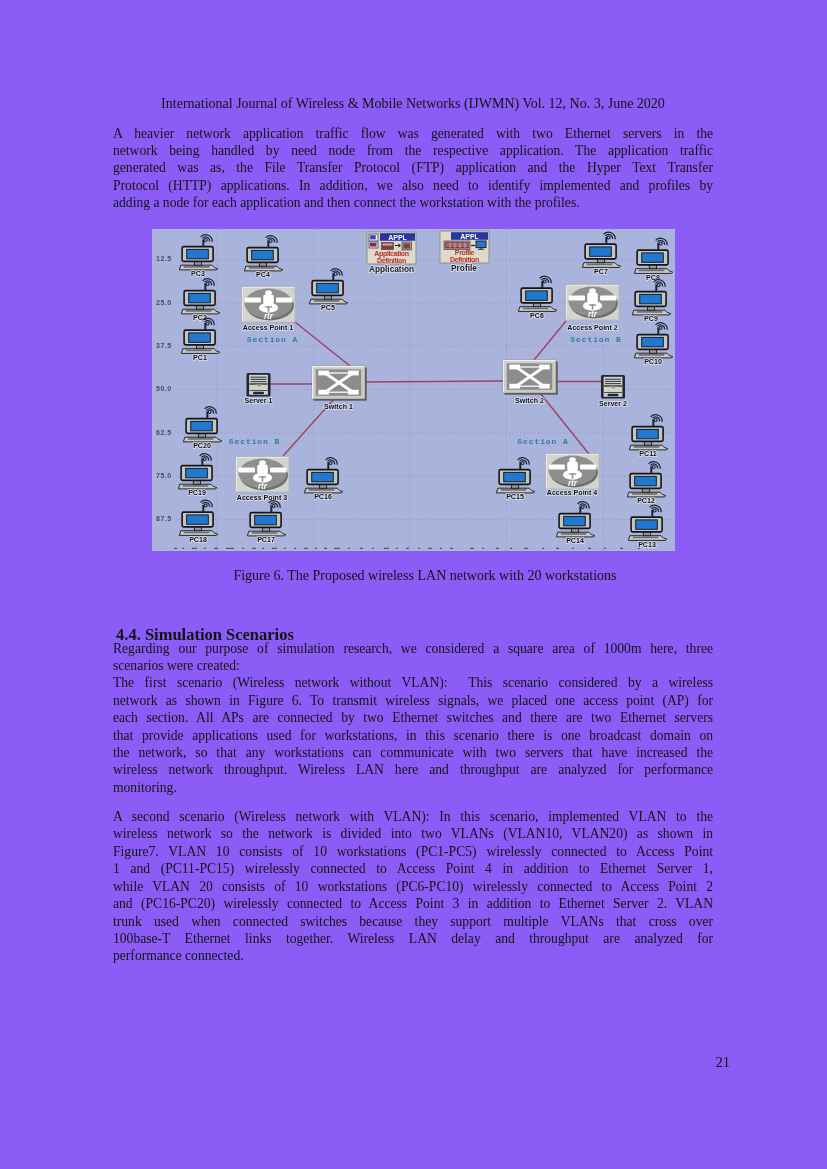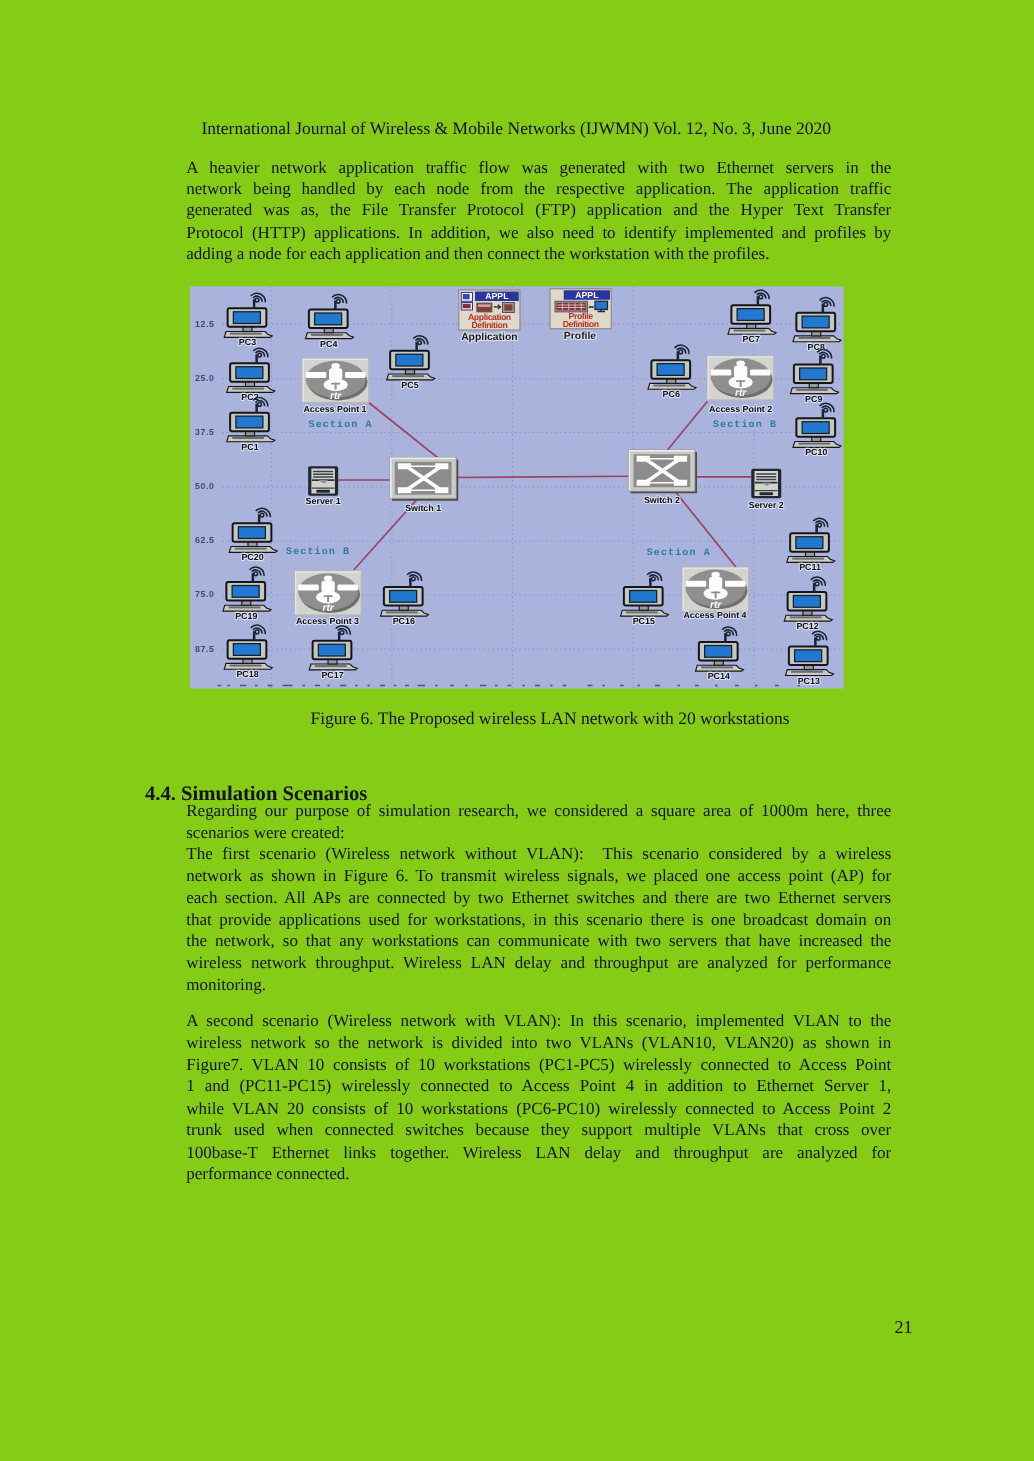--- a/index.html
+++ b/index.html
@@ -1,39 +1,39 @@
 <!DOCTYPE html>
 <html><head><meta charset="utf-8">
 <style>
 * { margin:0; padding:0; box-sizing:border-box; }
 html,body { background:#ffffff; }
-.page { position:relative; width:827px; height:1169px; background:#84cc16; overflow:hidden;
+.page { position:relative; width:827px; height:1169px; background:#8b5cf6; overflow:hidden;
         font-family:"Liberation Serif", serif; color:#131313; }
 .hdr { position:absolute; left:113px; width:600px; top:96.2px; text-align:center; font-size:14px; white-space:nowrap; }
 .para { position:absolute; left:113px; width:600px; font-size:13.6px; line-height:17.42px; }
-.jl { text-align:justify; text-align-last:justify; white-space:normal;margin-left:36px; }
+.jl { text-align:justify; text-align-last:justify; white-space:normal; }
 .jl.last { text-align-last:left; }
-.cap { position:absolute; left:140px; width:600px; top:567.6px; text-align:center; font-size:14px; }
+.cap { position:absolute; left:125px; width:600px; top:567.6px; text-align:center; font-size:14px; }
 .h2 { position:absolute; left:116px; top:601.3px; font-size:16.5px; font-weight:bold;margin-top:24px; }
 .pgnum { position:absolute; left:630px; width:100px; top:1053.6px; text-align:right; font-size:14.5px; }
 .fig { position:absolute; left:152px; top:229px; width:523px; height:288px; }
 svg text.lbl { font-family:"Liberation Sans", sans-serif; font-size:7.1px; font-weight:bold; fill:#0c0c14;
        text-anchor:middle; paint-order:stroke; stroke:#dde2f0; stroke-width:1.7px; stroke-linejoin:round; }
 svg text.lbl2 { font-family:"Liberation Sans", sans-serif; font-size:8.3px; font-weight:bold; fill:#1a1a1a;
        text-anchor:middle; paint-order:stroke; stroke:#dde2f0; stroke-width:1.7px; stroke-linejoin:round; }
 svg text.ax { font-family:"Liberation Sans", sans-serif; font-size:7px; font-weight:bold; fill:#3d4a70; text-anchor:end; letter-spacing:0.45px; }
 svg text.sec { font-family:"Liberation Mono", monospace; font-size:8px; font-weight:bold; fill:#2e7f96;
        text-anchor:middle; letter-spacing:0.9px; }
 </style></head>
 <body>
 <div class="page">
 <div class="hdr">International Journal of Wireless &amp; Mobile Networks (IJWMN) Vol. 12, No. 3, June 2020</div>
 <div class="para" style="top:124.5px">
 <div class="jl">A heavier network application traffic flow was generated with two Ethernet servers in the</div>
-<div class="jl">network being handled by each node from the respective application. The application traffic</div>
+<div class="jl">network being handled by need node from the respective application. The application traffic</div>
 <div class="jl">generated was as, the File Transfer Protocol (FTP) application and the Hyper Text Transfer</div>
 <div class="jl">Protocol (HTTP) applications. In addition, we also need to identify implemented and profiles by</div>
 <div class="jl last">adding a node for each application and then connect the workstation with the profiles.</div>
 </div>
 <div class="fig">
 <svg width="523" height="322" viewBox="0 0 523 322">
 <defs>
 <g id="pc">
   <path d="M -17.2,-8.8 L 14,-8.8 L 16.2,-6.6 L 19.8,-5.3 L 18.2,-4.1 L -18.6,-4.1 Z" fill="#c9c9bf" stroke="#16161f" stroke-width="0.9"></path>
   <rect x="-14.2" y="-7.9" width="25.5" height="1.6" fill="#6a6a72"></rect>
@@ -304,27 +304,28 @@
 <div class="cap">Figure 6. The Proposed wireless LAN network with 20 workstations</div>
 <div class="h2">4.4. Simulation Scenarios</div>
 <div class="para" style="top:639.5px">
 <div class="jl">Regarding our purpose of simulation research, we considered a square area of 1000m here, three</div>
 <div class="jl last">scenarios were created:</div>
 <div class="jl">The first scenario (Wireless network without VLAN):&nbsp; This scenario considered by a wireless</div>
 <div class="jl">network as shown in Figure 6. To transmit wireless signals, we placed one access point (AP) for</div>
 <div class="jl">each section. All APs are connected by two Ethernet switches and there are two Ethernet servers</div>
 <div class="jl">that provide applications used for workstations, in this scenario there is one broadcast domain on</div>
 <div class="jl">the network, so that any workstations can communicate with two servers that have increased the</div>
-<div class="jl">wireless network throughput. Wireless LAN delay and throughput are analyzed for performance</div>
+<div class="jl">wireless network throughput. Wireless LAN here and throughput are analyzed for performance</div>
 <div class="jl last">monitoring.</div>
 </div>
 <div class="para" style="top:808px">
 <div class="jl">A second scenario (Wireless network with VLAN): In this scenario, implemented VLAN to the</div>
 <div class="jl">wireless network so the network is divided into two VLANs (VLAN10, VLAN20) as shown in</div>
 <div class="jl">Figure7. VLAN 10 consists of 10 workstations (PC1-PC5) wirelessly connected to Access Point</div>
 <div class="jl">1 and (PC11-PC15) wirelessly connected to Access Point 4 in addition to Ethernet Server 1,</div>
 <div class="jl">while VLAN 20 consists of 10 workstations (PC6-PC10) wirelessly connected to Access Point 2</div>
+<div class="jl">and (PC16-PC20) wirelessly connected to Access Point 3 in addition to Ethernet Server 2. VLAN</div>
 <div class="jl">trunk used when connected switches because they support multiple VLANs that cross over</div>
 <div class="jl">100base-T Ethernet links together. Wireless LAN delay and throughput are analyzed for</div>
 <div class="jl last">performance connected.</div>
 </div>
 <div class="pgnum">21</div>
 </div>
 
 </body></html>

